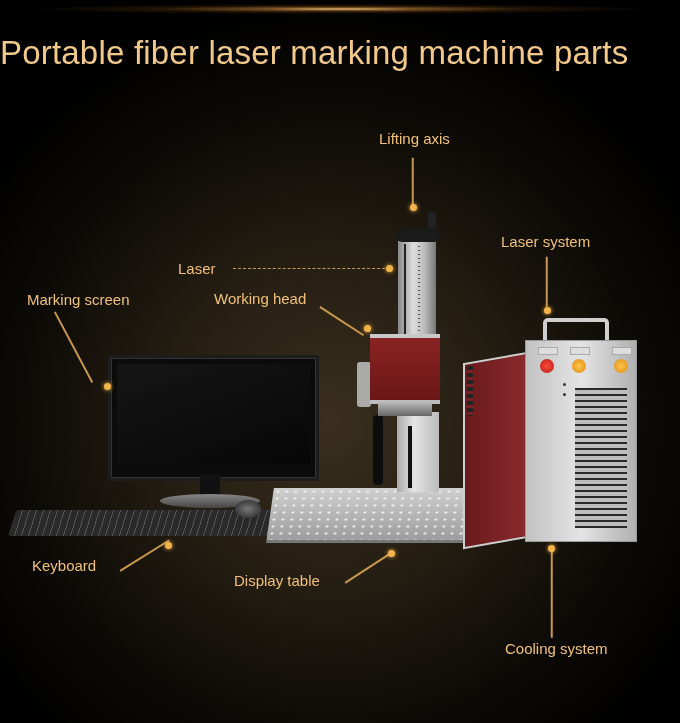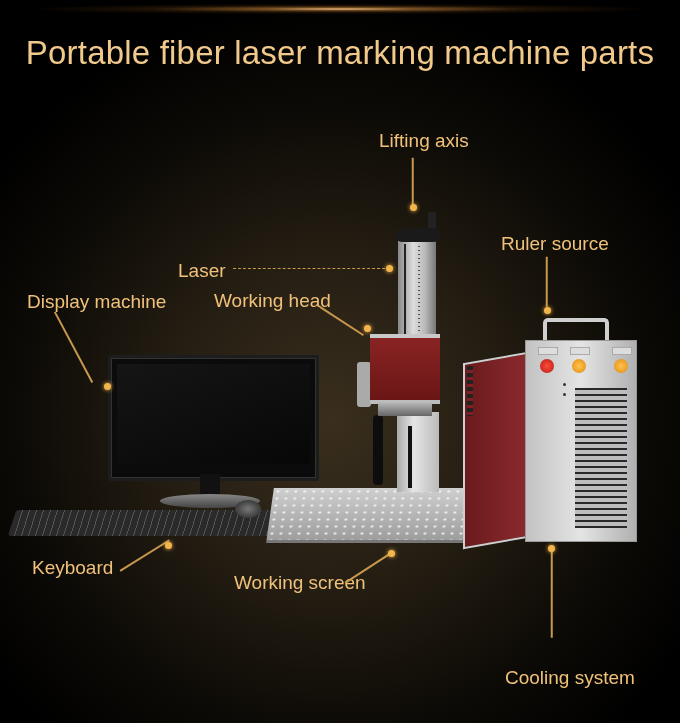--- a/index.html
+++ b/index.html
@@ -1,22 +1,22 @@
 <!DOCTYPE html>
 <html><head>
 <meta charset="utf-8">
 <style>
   html, body { margin:0; padding:0; }
   body { width:680px; height:723px; overflow:hidden; background:#000; font-family:"Liberation Sans", sans-serif; }
   .stage { position:relative; width:680px; height:723px; overflow:hidden;
     background: radial-gradient(ellipse 420px 420px at 330px 420px, #3a2f1e 0%, #241d12 40%, #0c0a06 75%, #000 100%); }
   .glow { position:absolute; left:40px; top:4px; width:600px; height:10px;
     background: radial-gradient(ellipse at center, rgba(255,200,140,0.95) 0%, rgba(210,140,60,0.55) 18%, rgba(120,70,20,0.25) 45%, rgba(0,0,0,0) 75%); }
-  .title { position:absolute; left:0; top:34px; width:680px; text-align:center; color:#f1c98a; font-size:33px; letter-spacing:0.2px; white-space:nowrap; }
-  .label { position:absolute; color:#f0c17a; font-size:19px; white-space:nowrap; }
+  .title { position:absolute; left:0; top:34px; width:569px; text-align:center; color:#f1c98a; font-size:33px; letter-spacing:0.2px; white-space:nowrap; }
+  .label { position:absolute; color:#f0c17a; font-size:15px; white-space:nowrap; }
   .dot { position:absolute; width:7px; height:7px; border-radius:50%; background:#f3b44c; box-shadow:0 0 4px #f3b44c; }
   .line { position:absolute; height:1.5px; background:#c8984e; transform-origin:0 50%; }
   .dashed { background:none; border-top:1.5px dashed #c8984e; height:0; }
 
   
   .monitor { position:absolute; left:108px; top:355px; width:205px; height:120px; background:#0b0b0b; border:3px solid #1d1d1d; border-radius:2px; box-shadow:0 0 0 1px #333 inset; }
   .monitor .screen { position:absolute; left:6px; top:6px; right:6px; bottom:14px; background:linear-gradient(160deg,#151515,#070707); }
   .monitor .brand { position:absolute; bottom:2px; width:100%; text-align:center; color:#666; font-size:5px; }
   .neck { position:absolute; left:200px; top:474px; width:20px; height:30px; background:#111; }
   .base { position:absolute; left:160px; top:494px; width:100px; height:14px; border-radius:50%; background:linear-gradient(#888,#444); }
@@ -101,53 +101,53 @@
     <div class="vent"></div>
   </div>
 
   <div>
     <div class="label" style="left:379px;top:130px">Lifting axis</div>
     <div class="line" style="left:413px;top:157px;width:48px;transform:rotate(90deg)"></div>
     <div class="dot" style="left:410px;top:204px"></div>
   </div>
 
   <div>
-    <div class="label" style="left:501px;top:233px">Ruler source</div>
+    <div class="label" style="left:501px;top:233px">Laser system</div>
     <div class="line" style="left:547px;top:256px;width:50px;transform:rotate(90deg)"></div>
     <div class="dot" style="left:544px;top:307px"></div>
   </div>
 
   <div>
     <div class="label" style="left:178px;top:260px">Laser</div>
     <div class="line dashed" style="left:233px;top:268px;width:152px"></div>
     <div class="dot" style="left:386px;top:265px"></div>
   </div>
 
   <div>
-    <div class="label" style="left:27px;top:291px">Display machine</div>
+    <div class="label" style="left:27px;top:291px">Marking screen</div>
     <div class="line" style="left:55px;top:311px;width:80px;transform:rotate(62deg)"></div>
     <div class="dot" style="left:104px;top:383px"></div>
   </div>
 
   <div>
     <div class="label" style="left:214px;top:290px">Working head</div>
     <div class="line" style="left:320px;top:306px;width:52px;transform:rotate(33deg)"></div>
     <div class="dot" style="left:364px;top:325px"></div>
   </div>
 
   <div>
     <div class="label" style="left:32px;top:557px">Keyboard</div>
     <div class="line" style="left:120px;top:570px;width:58px;transform:rotate(-32deg)"></div>
     <div class="dot" style="left:165px;top:542px"></div>
   </div>
 
   <div>
-    <div class="label" style="left:234px;top:572px">Working screen</div>
+    <div class="label" style="left:234px;top:572px">Display table</div>
     <div class="line" style="left:345px;top:582px;width:56px;transform:rotate(-33deg)"></div>
     <div class="dot" style="left:388px;top:550px"></div>
   </div>
 
   <div>
-    <div class="label" style="left:505px;top:667px">Cooling system</div>
+    <div class="label" style="left:505px;top:640px">Cooling system</div>
     <div class="line" style="left:552px;top:550px;width:87px;transform:rotate(90deg);transform-origin:0 50%"></div>
     <div class="dot" style="left:548px;top:545px"></div>
   </div>
 </div>
 
 </body></html>

